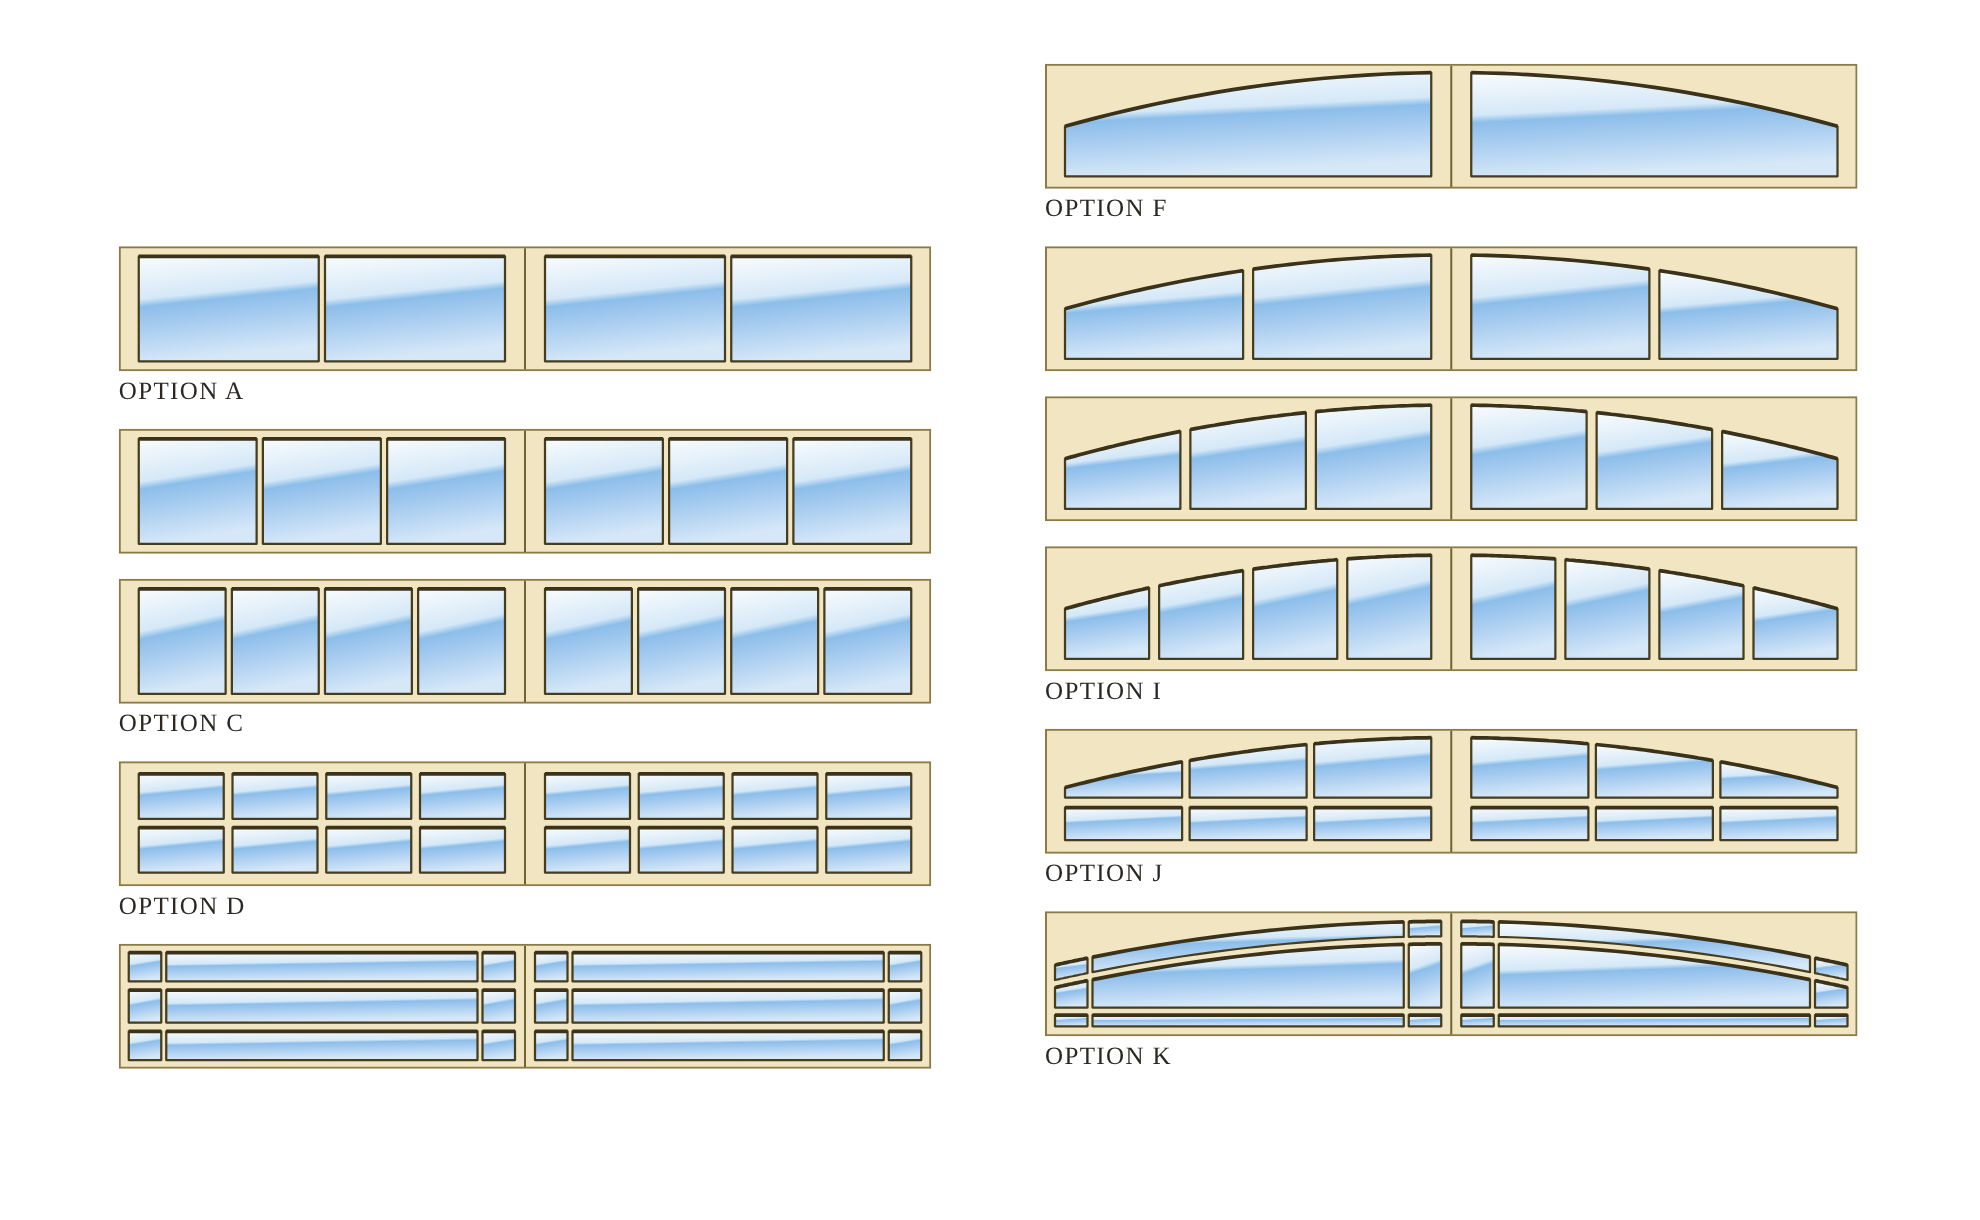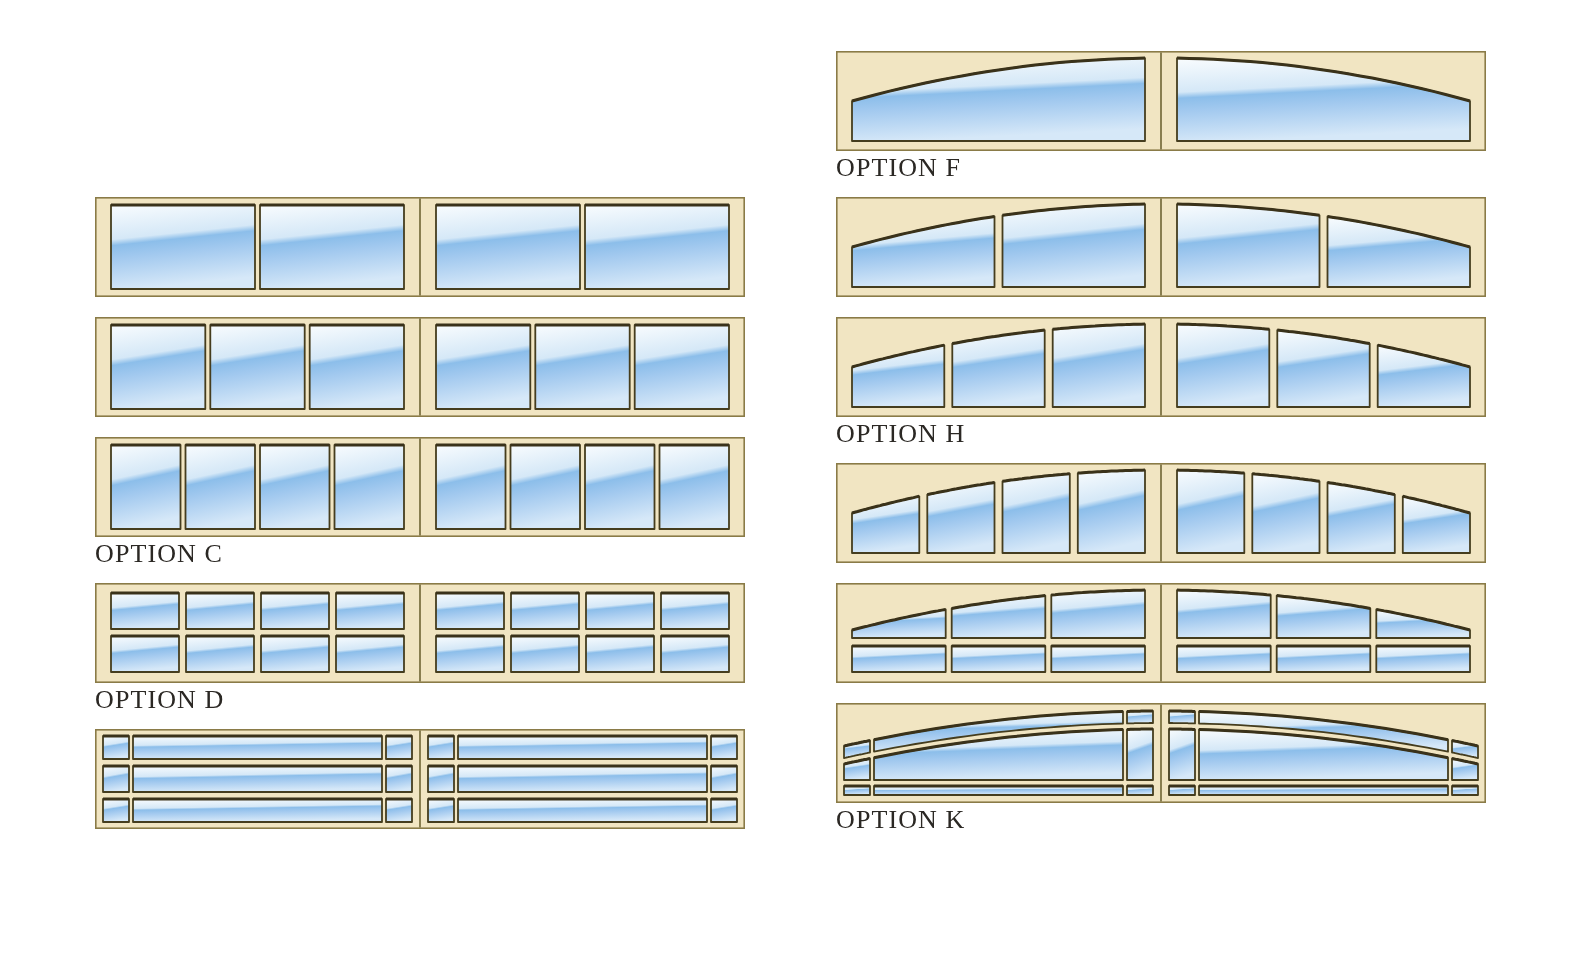--- a/index.html
+++ b/index.html
@@ -6,21 +6,21 @@
   body{
     width:1584px;height:976px;background:#ffffff;position:relative;overflow:hidden;
     font-family:"Liberation Serif", serif;
   }
   .col{position:absolute;width:650px;}
   #col-0{left:95px;top:197px;}
   #col-1{left:836px;top:51px;}
   figure.opt{margin:0 0 20px 0;padding:0;}
   svg.door{display:block;}
   .opt-label{
-    display:block;margin-top:7px;font-size:26px;line-height:19px;
+    display:block;margin-top:7px;font-size:20px;line-height:19px;
     letter-spacing:1.1px;color:#2b2824;
   }
 </style>
 </head>
 <body>
 
 <svg width="0" height="0" style="position:absolute" aria-hidden="true">
   <defs>
     <linearGradient id="glassGrad" x1="0" y1="0" x2="0.18" y2="1">
         <stop offset="0" stop-color="#f9fcfe"></stop>
@@ -40,20 +40,21 @@
           <path d="M16.0,8.0L22.0,8.0L28.0,8.0L34.0,8.0L40.0,8.0L46.0,8.0L52.0,8.0L58.0,8.0L64.0,8.0L70.0,8.0L76.0,8.0L82.0,8.0L88.0,8.0L94.0,8.0L100.0,8.0L106.0,8.0L112.0,8.0L118.0,8.0L124.0,8.0L130.0,8.0L136.0,8.0L142.0,8.0L148.0,8.0L154.0,8.0L160.0,8.0L160.0,92.0L154.0,92.0L148.0,92.0L142.0,92.0L136.0,92.0L130.0,92.0L124.0,92.0L118.0,92.0L112.0,92.0L106.0,92.0L100.0,92.0L94.0,92.0L88.0,92.0L82.0,92.0L76.0,92.0L70.0,92.0L64.0,92.0L58.0,92.0L52.0,92.0L46.0,92.0L40.0,92.0L34.0,92.0L28.0,92.0L22.0,92.0L16.0,92.0Z" fill="url(#glassGrad)" stroke="#453d1e" stroke-width="1.8" stroke-linejoin="round"></path>
           <path d="M16.0,8.0L22.0,8.0L28.0,8.0L34.0,8.0L40.0,8.0L46.0,8.0L52.0,8.0L58.0,8.0L64.0,8.0L70.0,8.0L76.0,8.0L82.0,8.0L88.0,8.0L94.0,8.0L100.0,8.0L106.0,8.0L112.0,8.0L118.0,8.0L124.0,8.0L130.0,8.0L136.0,8.0L142.0,8.0L148.0,8.0L154.0,8.0L160.0,8.0" fill="none" stroke="#3a321a" stroke-width="3"></path>
           <path d="M165.0,8.0L171.0,8.0L177.0,8.0L183.0,8.0L189.0,8.0L195.0,8.0L201.0,8.0L207.0,8.0L213.0,8.0L219.0,8.0L225.0,8.0L231.0,8.0L237.0,8.0L243.0,8.0L249.0,8.0L255.0,8.0L261.0,8.0L267.0,8.0L273.0,8.0L279.0,8.0L285.0,8.0L291.0,8.0L297.0,8.0L303.0,8.0L309.0,8.0L309.0,92.0L303.0,92.0L297.0,92.0L291.0,92.0L285.0,92.0L279.0,92.0L273.0,92.0L267.0,92.0L261.0,92.0L255.0,92.0L249.0,92.0L243.0,92.0L237.0,92.0L231.0,92.0L225.0,92.0L219.0,92.0L213.0,92.0L207.0,92.0L201.0,92.0L195.0,92.0L189.0,92.0L183.0,92.0L177.0,92.0L171.0,92.0L165.0,92.0Z" fill="url(#glassGrad)" stroke="#453d1e" stroke-width="1.8" stroke-linejoin="round"></path>
           <path d="M165.0,8.0L171.0,8.0L177.0,8.0L183.0,8.0L189.0,8.0L195.0,8.0L201.0,8.0L207.0,8.0L213.0,8.0L219.0,8.0L225.0,8.0L231.0,8.0L237.0,8.0L243.0,8.0L249.0,8.0L255.0,8.0L261.0,8.0L267.0,8.0L273.0,8.0L279.0,8.0L285.0,8.0L291.0,8.0L297.0,8.0L303.0,8.0L309.0,8.0" fill="none" stroke="#3a321a" stroke-width="3"></path>
           <path d="M341.0,8.0L347.0,8.0L353.0,8.0L359.0,8.0L365.0,8.0L371.0,8.0L377.0,8.0L383.0,8.0L389.0,8.0L395.0,8.0L401.0,8.0L407.0,8.0L413.0,8.0L419.0,8.0L425.0,8.0L431.0,8.0L437.0,8.0L443.0,8.0L449.0,8.0L455.0,8.0L461.0,8.0L467.0,8.0L473.0,8.0L479.0,8.0L485.0,8.0L485.0,92.0L479.0,92.0L473.0,92.0L467.0,92.0L461.0,92.0L455.0,92.0L449.0,92.0L443.0,92.0L437.0,92.0L431.0,92.0L425.0,92.0L419.0,92.0L413.0,92.0L407.0,92.0L401.0,92.0L395.0,92.0L389.0,92.0L383.0,92.0L377.0,92.0L371.0,92.0L365.0,92.0L359.0,92.0L353.0,92.0L347.0,92.0L341.0,92.0Z" fill="url(#glassGrad)" stroke="#453d1e" stroke-width="1.8" stroke-linejoin="round"></path>
           <path d="M341.0,8.0L347.0,8.0L353.0,8.0L359.0,8.0L365.0,8.0L371.0,8.0L377.0,8.0L383.0,8.0L389.0,8.0L395.0,8.0L401.0,8.0L407.0,8.0L413.0,8.0L419.0,8.0L425.0,8.0L431.0,8.0L437.0,8.0L443.0,8.0L449.0,8.0L455.0,8.0L461.0,8.0L467.0,8.0L473.0,8.0L479.0,8.0L485.0,8.0" fill="none" stroke="#3a321a" stroke-width="3"></path>
           <path d="M490.0,8.0L496.0,8.0L502.0,8.0L508.0,8.0L514.0,8.0L520.0,8.0L526.0,8.0L532.0,8.0L538.0,8.0L544.0,8.0L550.0,8.0L556.0,8.0L562.0,8.0L568.0,8.0L574.0,8.0L580.0,8.0L586.0,8.0L592.0,8.0L598.0,8.0L604.0,8.0L610.0,8.0L616.0,8.0L622.0,8.0L628.0,8.0L634.0,8.0L634.0,92.0L628.0,92.0L622.0,92.0L616.0,92.0L610.0,92.0L604.0,92.0L598.0,92.0L592.0,92.0L586.0,92.0L580.0,92.0L574.0,92.0L568.0,92.0L562.0,92.0L556.0,92.0L550.0,92.0L544.0,92.0L538.0,92.0L532.0,92.0L526.0,92.0L520.0,92.0L514.0,92.0L508.0,92.0L502.0,92.0L496.0,92.0L490.0,92.0Z" fill="url(#glassGrad)" stroke="#453d1e" stroke-width="1.8" stroke-linejoin="round"></path>
           <path d="M490.0,8.0L496.0,8.0L502.0,8.0L508.0,8.0L514.0,8.0L520.0,8.0L526.0,8.0L532.0,8.0L538.0,8.0L544.0,8.0L550.0,8.0L556.0,8.0L562.0,8.0L568.0,8.0L574.0,8.0L580.0,8.0L586.0,8.0L592.0,8.0L598.0,8.0L604.0,8.0L610.0,8.0L616.0,8.0L622.0,8.0L628.0,8.0L634.0,8.0" fill="none" stroke="#3a321a" stroke-width="3"></path>
           <line x1="325" y1="1.5" x2="325" y2="98.5" stroke="#6f6433" stroke-width="1.6"></line>
         </svg>
+        <figcaption class="opt-label">OPTION A</figcaption>
       </figure>
       <figure class="opt">
         <svg class="door" width="650" height="100" viewBox="0 0 650 100" role="img">
           <rect x="0.8" y="0.8" width="648.4" height="98.4" fill="#f1e5c2" stroke="#8a7b47" stroke-width="1.6"></rect>
           <path d="M16.0,8.0L19.9,8.0L23.9,8.0L27.8,8.0L31.7,8.0L35.7,8.0L39.6,8.0L43.5,8.0L47.4,8.0L51.4,8.0L55.3,8.0L59.2,8.0L63.2,8.0L67.1,8.0L71.0,8.0L75.0,8.0L78.9,8.0L82.8,8.0L86.8,8.0L90.7,8.0L94.6,8.0L98.5,8.0L102.5,8.0L106.4,8.0L110.3,8.0L110.3,92.0L106.4,92.0L102.5,92.0L98.5,92.0L94.6,92.0L90.7,92.0L86.8,92.0L82.8,92.0L78.9,92.0L75.0,92.0L71.0,92.0L67.1,92.0L63.2,92.0L59.2,92.0L55.3,92.0L51.4,92.0L47.4,92.0L43.5,92.0L39.6,92.0L35.7,92.0L31.7,92.0L27.8,92.0L23.9,92.0L19.9,92.0L16.0,92.0Z" fill="url(#glassGrad)" stroke="#453d1e" stroke-width="1.8" stroke-linejoin="round"></path>
           <path d="M16.0,8.0L19.9,8.0L23.9,8.0L27.8,8.0L31.7,8.0L35.7,8.0L39.6,8.0L43.5,8.0L47.4,8.0L51.4,8.0L55.3,8.0L59.2,8.0L63.2,8.0L67.1,8.0L71.0,8.0L75.0,8.0L78.9,8.0L82.8,8.0L86.8,8.0L90.7,8.0L94.6,8.0L98.5,8.0L102.5,8.0L106.4,8.0L110.3,8.0" fill="none" stroke="#3a321a" stroke-width="3"></path>
           <path d="M115.3,8.0L119.3,8.0L123.2,8.0L127.1,8.0L131.1,8.0L135.0,8.0L138.9,8.0L142.8,8.0L146.8,8.0L150.7,8.0L154.6,8.0L158.6,8.0L162.5,8.0L166.4,8.0L170.4,8.0L174.3,8.0L178.2,8.0L182.2,8.0L186.1,8.0L190.0,8.0L193.9,8.0L197.9,8.0L201.8,8.0L205.7,8.0L209.7,8.0L209.7,92.0L205.7,92.0L201.8,92.0L197.9,92.0L193.9,92.0L190.0,92.0L186.1,92.0L182.2,92.0L178.2,92.0L174.3,92.0L170.4,92.0L166.4,92.0L162.5,92.0L158.6,92.0L154.6,92.0L150.7,92.0L146.8,92.0L142.8,92.0L138.9,92.0L135.0,92.0L131.1,92.0L127.1,92.0L123.2,92.0L119.3,92.0L115.3,92.0Z" fill="url(#glassGrad)" stroke="#453d1e" stroke-width="1.8" stroke-linejoin="round"></path>
           <path d="M115.3,8.0L119.3,8.0L123.2,8.0L127.1,8.0L131.1,8.0L135.0,8.0L138.9,8.0L142.8,8.0L146.8,8.0L150.7,8.0L154.6,8.0L158.6,8.0L162.5,8.0L166.4,8.0L170.4,8.0L174.3,8.0L178.2,8.0L182.2,8.0L186.1,8.0L190.0,8.0L193.9,8.0L197.9,8.0L201.8,8.0L205.7,8.0L209.7,8.0" fill="none" stroke="#3a321a" stroke-width="3"></path>
           <path d="M214.7,8.0L218.6,8.0L222.5,8.0L226.5,8.0L230.4,8.0L234.3,8.0L238.3,8.0L242.2,8.0L246.1,8.0L250.0,8.0L254.0,8.0L257.9,8.0L261.8,8.0L265.8,8.0L269.7,8.0L273.6,8.0L277.6,8.0L281.5,8.0L285.4,8.0L289.3,8.0L293.3,8.0L297.2,8.0L301.1,8.0L305.1,8.0L309.0,8.0L309.0,92.0L305.1,92.0L301.1,92.0L297.2,92.0L293.3,92.0L289.3,92.0L285.4,92.0L281.5,92.0L277.6,92.0L273.6,92.0L269.7,92.0L265.8,92.0L261.8,92.0L257.9,92.0L254.0,92.0L250.0,92.0L246.1,92.0L242.2,92.0L238.3,92.0L234.3,92.0L230.4,92.0L226.5,92.0L222.5,92.0L218.6,92.0L214.7,92.0Z" fill="url(#glassGrad)" stroke="#453d1e" stroke-width="1.8" stroke-linejoin="round"></path>
           <path d="M214.7,8.0L218.6,8.0L222.5,8.0L226.5,8.0L230.4,8.0L234.3,8.0L238.3,8.0L242.2,8.0L246.1,8.0L250.0,8.0L254.0,8.0L257.9,8.0L261.8,8.0L265.8,8.0L269.7,8.0L273.6,8.0L277.6,8.0L281.5,8.0L285.4,8.0L289.3,8.0L293.3,8.0L297.2,8.0L301.1,8.0L305.1,8.0L309.0,8.0" fill="none" stroke="#3a321a" stroke-width="3"></path>
@@ -207,21 +208,20 @@
           <path d="M216.7,12.3L220.5,11.9L224.4,11.6L228.2,11.2L232.1,10.9L235.9,10.6L239.8,10.3L243.6,10.0L247.4,9.7L251.3,9.4L255.1,9.2L259.0,9.0L262.8,8.7L266.7,8.5L270.5,8.3L274.4,8.2L278.2,8.0L282.1,7.8L285.9,7.7L289.8,7.6L293.6,7.4L297.5,7.3L301.3,7.3L305.2,7.2L309.0,7.1L309.0,90.0L305.2,90.0L301.3,90.0L297.5,90.0L293.6,90.0L289.8,90.0L285.9,90.0L282.1,90.0L278.2,90.0L274.4,90.0L270.5,90.0L266.7,90.0L262.8,90.0L259.0,90.0L255.1,90.0L251.3,90.0L247.4,90.0L243.6,90.0L239.8,90.0L235.9,90.0L232.1,90.0L228.2,90.0L224.4,90.0L220.5,90.0L216.7,90.0Z" fill="url(#glassGrad)" stroke="#453d1e" stroke-width="1.8" stroke-linejoin="round"></path>
           <path d="M216.7,12.3L220.5,11.9L224.4,11.6L228.2,11.2L232.1,10.9L235.9,10.6L239.8,10.3L243.6,10.0L247.4,9.7L251.3,9.4L255.1,9.2L259.0,9.0L262.8,8.7L266.7,8.5L270.5,8.3L274.4,8.2L278.2,8.0L282.1,7.8L285.9,7.7L289.8,7.6L293.6,7.4L297.5,7.3L301.3,7.3L305.2,7.2L309.0,7.1" fill="none" stroke="#3a321a" stroke-width="3"></path>
           <path d="M341.0,7.1L344.8,7.2L348.7,7.3L352.5,7.3L356.4,7.4L360.2,7.6L364.1,7.7L367.9,7.8L371.8,8.0L375.6,8.2L379.5,8.3L383.3,8.5L387.2,8.7L391.0,9.0L394.9,9.2L398.7,9.4L402.6,9.7L406.4,10.0L410.3,10.3L414.1,10.6L417.9,10.9L421.8,11.2L425.6,11.6L429.5,11.9L433.3,12.3L433.3,90.0L429.5,90.0L425.6,90.0L421.8,90.0L417.9,90.0L414.1,90.0L410.3,90.0L406.4,90.0L402.6,90.0L398.7,90.0L394.9,90.0L391.0,90.0L387.2,90.0L383.3,90.0L379.5,90.0L375.6,90.0L371.8,90.0L367.9,90.0L364.1,90.0L360.2,90.0L356.4,90.0L352.5,90.0L348.7,90.0L344.8,90.0L341.0,90.0Z" fill="url(#glassGrad)" stroke="#453d1e" stroke-width="1.8" stroke-linejoin="round"></path>
           <path d="M341.0,7.1L344.8,7.2L348.7,7.3L352.5,7.3L356.4,7.4L360.2,7.6L364.1,7.7L367.9,7.8L371.8,8.0L375.6,8.2L379.5,8.3L383.3,8.5L387.2,8.7L391.0,9.0L394.9,9.2L398.7,9.4L402.6,9.7L406.4,10.0L410.3,10.3L414.1,10.6L417.9,10.9L421.8,11.2L425.6,11.6L429.5,11.9L433.3,12.3" fill="none" stroke="#3a321a" stroke-width="3"></path>
           <path d="M441.3,13.1L445.2,13.5L449.0,13.9L452.9,14.4L456.7,14.8L460.6,15.3L464.4,15.8L468.3,16.2L472.1,16.7L476.0,17.3L479.8,17.8L483.7,18.3L487.5,18.9L491.3,19.5L495.2,20.0L499.0,20.6L502.9,21.3L506.7,21.9L510.6,22.5L514.4,23.2L518.3,23.8L522.1,24.5L526.0,25.2L529.8,25.9L533.7,26.6L533.7,90.0L529.8,90.0L526.0,90.0L522.1,90.0L518.3,90.0L514.4,90.0L510.6,90.0L506.7,90.0L502.9,90.0L499.0,90.0L495.2,90.0L491.3,90.0L487.5,90.0L483.7,90.0L479.8,90.0L476.0,90.0L472.1,90.0L468.3,90.0L464.4,90.0L460.6,90.0L456.7,90.0L452.9,90.0L449.0,90.0L445.2,90.0L441.3,90.0Z" fill="url(#glassGrad)" stroke="#453d1e" stroke-width="1.8" stroke-linejoin="round"></path>
           <path d="M441.3,13.1L445.2,13.5L449.0,13.9L452.9,14.4L456.7,14.8L460.6,15.3L464.4,15.8L468.3,16.2L472.1,16.7L476.0,17.3L479.8,17.8L483.7,18.3L487.5,18.9L491.3,19.5L495.2,20.0L499.0,20.6L502.9,21.3L506.7,21.9L510.6,22.5L514.4,23.2L518.3,23.8L522.1,24.5L526.0,25.2L529.8,25.9L533.7,26.6" fill="none" stroke="#3a321a" stroke-width="3"></path>
           <path d="M541.7,28.1L545.5,28.9L549.4,29.7L553.2,30.5L557.1,31.3L560.9,32.1L564.8,32.9L568.6,33.7L572.4,34.6L576.3,35.4L580.1,36.3L584.0,37.2L587.8,38.1L591.7,39.0L595.5,40.0L599.4,40.9L603.2,41.9L607.1,42.8L610.9,43.8L614.8,44.8L618.6,45.8L622.5,46.8L626.3,47.9L630.2,48.9L634.0,50.0L634.0,90.0L630.2,90.0L626.3,90.0L622.5,90.0L618.6,90.0L614.8,90.0L610.9,90.0L607.1,90.0L603.2,90.0L599.4,90.0L595.5,90.0L591.7,90.0L587.8,90.0L584.0,90.0L580.1,90.0L576.3,90.0L572.4,90.0L568.6,90.0L564.8,90.0L560.9,90.0L557.1,90.0L553.2,90.0L549.4,90.0L545.5,90.0L541.7,90.0Z" fill="url(#glassGrad)" stroke="#453d1e" stroke-width="1.8" stroke-linejoin="round"></path>
           <path d="M541.7,28.1L545.5,28.9L549.4,29.7L553.2,30.5L557.1,31.3L560.9,32.1L564.8,32.9L568.6,33.7L572.4,34.6L576.3,35.4L580.1,36.3L584.0,37.2L587.8,38.1L591.7,39.0L595.5,40.0L599.4,40.9L603.2,41.9L607.1,42.8L610.9,43.8L614.8,44.8L618.6,45.8L622.5,46.8L626.3,47.9L630.2,48.9L634.0,50.0" fill="none" stroke="#3a321a" stroke-width="3"></path>
           <line x1="325" y1="1.5" x2="325" y2="98.5" stroke="#6f6433" stroke-width="1.6"></line>
         </svg>
-        <figcaption class="opt-label">OPTION H</figcaption>
       </figure>
       <figure class="opt">
         <svg class="door" width="650" height="100" viewBox="0 0 650 100" role="img">
           <rect x="0.8" y="0.8" width="648.4" height="98.4" fill="#f1e5c2" stroke="#8a7b47" stroke-width="1.6"></rect>
           <path d="M16.0,50.0L18.8,49.2L21.6,48.5L24.4,47.7L27.2,46.9L30.0,46.2L32.8,45.4L35.6,44.7L38.4,44.0L41.2,43.3L44.0,42.6L46.8,41.8L49.6,41.2L52.4,40.5L55.2,39.8L58.0,39.1L60.8,38.4L63.6,37.8L66.4,37.1L69.2,36.5L72.0,35.8L74.8,35.2L77.6,34.6L80.4,33.9L83.3,33.3L83.3,90.0L80.4,90.0L77.6,90.0L74.8,90.0L72.0,90.0L69.2,90.0L66.4,90.0L63.6,90.0L60.8,90.0L58.0,90.0L55.2,90.0L52.4,90.0L49.6,90.0L46.8,90.0L44.0,90.0L41.2,90.0L38.4,90.0L35.6,90.0L32.8,90.0L30.0,90.0L27.2,90.0L24.4,90.0L21.6,90.0L18.8,90.0L16.0,90.0Z" fill="url(#glassGrad)" stroke="#453d1e" stroke-width="1.8" stroke-linejoin="round"></path>
           <path d="M16.0,50.0L18.8,49.2L21.6,48.5L24.4,47.7L27.2,46.9L30.0,46.2L32.8,45.4L35.6,44.7L38.4,44.0L41.2,43.3L44.0,42.6L46.8,41.8L49.6,41.2L52.4,40.5L55.2,39.8L58.0,39.1L60.8,38.4L63.6,37.8L66.4,37.1L69.2,36.5L72.0,35.8L74.8,35.2L77.6,34.6L80.4,33.9L83.3,33.3" fill="none" stroke="#3a321a" stroke-width="3"></path>
           <path d="M91.3,31.6L94.1,31.0L96.9,30.4L99.7,29.9L102.5,29.3L105.3,28.7L108.1,28.2L110.9,27.7L113.7,27.1L116.5,26.6L119.3,26.1L122.1,25.5L124.9,25.0L127.7,24.5L130.5,24.0L133.3,23.6L136.1,23.1L138.9,22.6L141.7,22.1L144.5,21.7L147.3,21.2L150.1,20.8L152.9,20.3L155.7,19.9L158.5,19.5L158.5,90.0L155.7,90.0L152.9,90.0L150.1,90.0L147.3,90.0L144.5,90.0L141.7,90.0L138.9,90.0L136.1,90.0L133.3,90.0L130.5,90.0L127.7,90.0L124.9,90.0L122.1,90.0L119.3,90.0L116.5,90.0L113.7,90.0L110.9,90.0L108.1,90.0L105.3,90.0L102.5,90.0L99.7,90.0L96.9,90.0L94.1,90.0L91.3,90.0Z" fill="url(#glassGrad)" stroke="#453d1e" stroke-width="1.8" stroke-linejoin="round"></path>
           <path d="M91.3,31.6L94.1,31.0L96.9,30.4L99.7,29.9L102.5,29.3L105.3,28.7L108.1,28.2L110.9,27.7L113.7,27.1L116.5,26.6L119.3,26.1L122.1,25.5L124.9,25.0L127.7,24.5L130.5,24.0L133.3,23.6L136.1,23.1L138.9,22.6L141.7,22.1L144.5,21.7L147.3,21.2L150.1,20.8L152.9,20.3L155.7,19.9L158.5,19.5" fill="none" stroke="#3a321a" stroke-width="3"></path>
           <path d="M166.5,18.3L169.3,17.9L172.1,17.5L174.9,17.1L177.7,16.8L180.5,16.4L183.3,16.0L186.1,15.7L188.9,15.3L191.7,15.0L194.5,14.7L197.3,14.3L200.1,14.0L202.9,13.7L205.7,13.4L208.5,13.1L211.3,12.8L214.1,12.5L216.9,12.3L219.7,12.0L222.5,11.7L225.3,11.5L228.1,11.2L230.9,11.0L233.8,10.7L233.8,90.0L230.9,90.0L228.1,90.0L225.3,90.0L222.5,90.0L219.7,90.0L216.9,90.0L214.1,90.0L211.3,90.0L208.5,90.0L205.7,90.0L202.9,90.0L200.1,90.0L197.3,90.0L194.5,90.0L191.7,90.0L188.9,90.0L186.1,90.0L183.3,90.0L180.5,90.0L177.7,90.0L174.9,90.0L172.1,90.0L169.3,90.0L166.5,90.0Z" fill="url(#glassGrad)" stroke="#453d1e" stroke-width="1.8" stroke-linejoin="round"></path>
           <path d="M166.5,18.3L169.3,17.9L172.1,17.5L174.9,17.1L177.7,16.8L180.5,16.4L183.3,16.0L186.1,15.7L188.9,15.3L191.7,15.0L194.5,14.7L197.3,14.3L200.1,14.0L202.9,13.7L205.7,13.4L208.5,13.1L211.3,12.8L214.1,12.5L216.9,12.3L219.7,12.0L222.5,11.7L225.3,11.5L228.1,11.2L230.9,11.0L233.8,10.7" fill="none" stroke="#3a321a" stroke-width="3"></path>
@@ -230,20 +230,21 @@
           <path d="M341.0,7.1L343.8,7.2L346.6,7.2L349.4,7.3L352.2,7.3L355.0,7.4L357.8,7.5L360.6,7.6L363.4,7.7L366.2,7.8L369.0,7.9L371.8,8.0L374.6,8.1L377.4,8.2L380.2,8.4L383.0,8.5L385.8,8.7L388.6,8.8L391.4,9.0L394.2,9.2L397.0,9.3L399.8,9.5L402.6,9.7L405.4,9.9L408.3,10.1L408.3,90.0L405.4,90.0L402.6,90.0L399.8,90.0L397.0,90.0L394.2,90.0L391.4,90.0L388.6,90.0L385.8,90.0L383.0,90.0L380.2,90.0L377.4,90.0L374.6,90.0L371.8,90.0L369.0,90.0L366.2,90.0L363.4,90.0L360.6,90.0L357.8,90.0L355.0,90.0L352.2,90.0L349.4,90.0L346.6,90.0L343.8,90.0L341.0,90.0Z" fill="url(#glassGrad)" stroke="#453d1e" stroke-width="1.8" stroke-linejoin="round"></path>
           <path d="M341.0,7.1L343.8,7.2L346.6,7.2L349.4,7.3L352.2,7.3L355.0,7.4L357.8,7.5L360.6,7.6L363.4,7.7L366.2,7.8L369.0,7.9L371.8,8.0L374.6,8.1L377.4,8.2L380.2,8.4L383.0,8.5L385.8,8.7L388.6,8.8L391.4,9.0L394.2,9.2L397.0,9.3L399.8,9.5L402.6,9.7L405.4,9.9L408.3,10.1" fill="none" stroke="#3a321a" stroke-width="3"></path>
           <path d="M416.3,10.7L419.1,11.0L421.9,11.2L424.7,11.5L427.5,11.7L430.3,12.0L433.1,12.3L435.9,12.5L438.7,12.8L441.5,13.1L444.3,13.4L447.1,13.7L449.9,14.0L452.7,14.3L455.5,14.7L458.3,15.0L461.1,15.3L463.9,15.7L466.7,16.0L469.5,16.4L472.3,16.8L475.1,17.1L477.9,17.5L480.7,17.9L483.5,18.3L483.5,90.0L480.7,90.0L477.9,90.0L475.1,90.0L472.3,90.0L469.5,90.0L466.7,90.0L463.9,90.0L461.1,90.0L458.3,90.0L455.5,90.0L452.7,90.0L449.9,90.0L447.1,90.0L444.3,90.0L441.5,90.0L438.7,90.0L435.9,90.0L433.1,90.0L430.3,90.0L427.5,90.0L424.7,90.0L421.9,90.0L419.1,90.0L416.3,90.0Z" fill="url(#glassGrad)" stroke="#453d1e" stroke-width="1.8" stroke-linejoin="round"></path>
           <path d="M416.3,10.7L419.1,11.0L421.9,11.2L424.7,11.5L427.5,11.7L430.3,12.0L433.1,12.3L435.9,12.5L438.7,12.8L441.5,13.1L444.3,13.4L447.1,13.7L449.9,14.0L452.7,14.3L455.5,14.7L458.3,15.0L461.1,15.3L463.9,15.7L466.7,16.0L469.5,16.4L472.3,16.8L475.1,17.1L477.9,17.5L480.7,17.9L483.5,18.3" fill="none" stroke="#3a321a" stroke-width="3"></path>
           <path d="M491.5,19.5L494.3,19.9L497.1,20.3L499.9,20.8L502.7,21.2L505.5,21.7L508.3,22.1L511.1,22.6L513.9,23.1L516.7,23.6L519.5,24.0L522.3,24.5L525.1,25.0L527.9,25.5L530.7,26.1L533.5,26.6L536.3,27.1L539.1,27.7L541.9,28.2L544.7,28.7L547.5,29.3L550.3,29.9L553.1,30.4L555.9,31.0L558.8,31.6L558.8,90.0L555.9,90.0L553.1,90.0L550.3,90.0L547.5,90.0L544.7,90.0L541.9,90.0L539.1,90.0L536.3,90.0L533.5,90.0L530.7,90.0L527.9,90.0L525.1,90.0L522.3,90.0L519.5,90.0L516.7,90.0L513.9,90.0L511.1,90.0L508.3,90.0L505.5,90.0L502.7,90.0L499.9,90.0L497.1,90.0L494.3,90.0L491.5,90.0Z" fill="url(#glassGrad)" stroke="#453d1e" stroke-width="1.8" stroke-linejoin="round"></path>
           <path d="M491.5,19.5L494.3,19.9L497.1,20.3L499.9,20.8L502.7,21.2L505.5,21.7L508.3,22.1L511.1,22.6L513.9,23.1L516.7,23.6L519.5,24.0L522.3,24.5L525.1,25.0L527.9,25.5L530.7,26.1L533.5,26.6L536.3,27.1L539.1,27.7L541.9,28.2L544.7,28.7L547.5,29.3L550.3,29.9L553.1,30.4L555.9,31.0L558.8,31.6" fill="none" stroke="#3a321a" stroke-width="3"></path>
           <path d="M566.8,33.3L569.6,33.9L572.4,34.6L575.2,35.2L578.0,35.8L580.8,36.5L583.6,37.1L586.4,37.8L589.2,38.4L592.0,39.1L594.8,39.8L597.6,40.5L600.4,41.2L603.2,41.8L606.0,42.6L608.8,43.3L611.6,44.0L614.4,44.7L617.2,45.4L620.0,46.2L622.8,46.9L625.6,47.7L628.4,48.5L631.2,49.2L634.0,50.0L634.0,90.0L631.2,90.0L628.4,90.0L625.6,90.0L622.8,90.0L620.0,90.0L617.2,90.0L614.4,90.0L611.6,90.0L608.8,90.0L606.0,90.0L603.2,90.0L600.4,90.0L597.6,90.0L594.8,90.0L592.0,90.0L589.2,90.0L586.4,90.0L583.6,90.0L580.8,90.0L578.0,90.0L575.2,90.0L572.4,90.0L569.6,90.0L566.8,90.0Z" fill="url(#glassGrad)" stroke="#453d1e" stroke-width="1.8" stroke-linejoin="round"></path>
           <path d="M566.8,33.3L569.6,33.9L572.4,34.6L575.2,35.2L578.0,35.8L580.8,36.5L583.6,37.1L586.4,37.8L589.2,38.4L592.0,39.1L594.8,39.8L597.6,40.5L600.4,41.2L603.2,41.8L606.0,42.6L608.8,43.3L611.6,44.0L614.4,44.7L617.2,45.4L620.0,46.2L622.8,46.9L625.6,47.7L628.4,48.5L631.2,49.2L634.0,50.0" fill="none" stroke="#3a321a" stroke-width="3"></path>
           <line x1="325" y1="1.5" x2="325" y2="98.5" stroke="#6f6433" stroke-width="1.6"></line>
         </svg>
+        <figcaption class="opt-label">OPTION I</figcaption>
       </figure>
       <figure class="opt">
         <svg class="door" width="650" height="100" viewBox="0 0 650 100" role="img">
           <rect x="0.8" y="0.8" width="648.4" height="98.4" fill="#f1e5c2" stroke="#8a7b47" stroke-width="1.6"></rect>
           <path d="M16.0,47.0L19.9,46.0L23.8,45.0L27.7,44.0L31.6,43.1L35.5,42.1L39.4,41.2L43.3,40.2L47.2,39.3L51.1,38.4L55.0,37.5L58.9,36.7L62.8,35.8L66.7,34.9L70.6,34.1L74.5,33.3L78.4,32.5L82.3,31.7L86.3,30.9L90.2,30.1L94.1,29.3L98.0,28.6L101.9,27.9L105.8,27.1L109.7,26.4L109.7,55.0L105.8,55.0L101.9,55.0L98.0,55.0L94.1,55.0L90.2,55.0L86.3,55.0L82.3,55.0L78.4,55.0L74.5,55.0L70.6,55.0L66.7,55.0L62.8,55.0L58.9,55.0L55.0,55.0L51.1,55.0L47.2,55.0L43.3,55.0L39.4,55.0L35.5,55.0L31.6,55.0L27.7,55.0L23.8,55.0L19.9,55.0L16.0,55.0Z" fill="url(#glassGrad)" stroke="#453d1e" stroke-width="1.8" stroke-linejoin="round"></path>
           <path d="M16.0,47.0L19.9,46.0L23.8,45.0L27.7,44.0L31.6,43.1L35.5,42.1L39.4,41.2L43.3,40.2L47.2,39.3L51.1,38.4L55.0,37.5L58.9,36.7L62.8,35.8L66.7,34.9L70.6,34.1L74.5,33.3L78.4,32.5L82.3,31.7L86.3,30.9L90.2,30.1L94.1,29.3L98.0,28.6L101.9,27.9L105.8,27.1L109.7,26.4" fill="none" stroke="#3a321a" stroke-width="3"></path>
           <path d="M16.0,63.0L19.9,63.0L23.8,63.0L27.7,63.0L31.6,63.0L35.5,63.0L39.4,63.0L43.3,63.0L47.2,63.0L51.1,63.0L55.0,63.0L58.9,63.0L62.8,63.0L66.7,63.0L70.6,63.0L74.5,63.0L78.4,63.0L82.3,63.0L86.3,63.0L90.2,63.0L94.1,63.0L98.0,63.0L101.9,63.0L105.8,63.0L109.7,63.0L109.7,89.0L105.8,89.0L101.9,89.0L98.0,89.0L94.1,89.0L90.2,89.0L86.3,89.0L82.3,89.0L78.4,89.0L74.5,89.0L70.6,89.0L66.7,89.0L62.8,89.0L58.9,89.0L55.0,89.0L51.1,89.0L47.2,89.0L43.3,89.0L39.4,89.0L35.5,89.0L31.6,89.0L27.7,89.0L23.8,89.0L19.9,89.0L16.0,89.0Z" fill="url(#glassGrad)" stroke="#453d1e" stroke-width="1.8" stroke-linejoin="round"></path>
           <path d="M16.0,63.0L19.9,63.0L23.8,63.0L27.7,63.0L31.6,63.0L35.5,63.0L39.4,63.0L43.3,63.0L47.2,63.0L51.1,63.0L55.0,63.0L58.9,63.0L62.8,63.0L66.7,63.0L70.6,63.0L74.5,63.0L78.4,63.0L82.3,63.0L86.3,63.0L90.2,63.0L94.1,63.0L98.0,63.0L101.9,63.0L105.8,63.0L109.7,63.0" fill="none" stroke="#3a321a" stroke-width="3"></path>
           <path d="M115.7,25.4L119.6,24.7L123.5,24.0L127.4,23.4L131.3,22.7L135.2,22.1L139.1,21.5L143.0,20.9L146.9,20.3L150.8,19.7L154.7,19.2L158.6,18.6L162.5,18.1L166.4,17.5L170.3,17.0L174.2,16.5L178.1,16.0L182.0,15.6L185.9,15.1L189.8,14.7L193.7,14.2L197.6,13.8L201.5,13.4L205.4,13.0L209.3,12.6L209.3,55.0L205.4,55.0L201.5,55.0L197.6,55.0L193.7,55.0L189.8,55.0L185.9,55.0L182.0,55.0L178.1,55.0L174.2,55.0L170.3,55.0L166.4,55.0L162.5,55.0L158.6,55.0L154.7,55.0L150.8,55.0L146.9,55.0L143.0,55.0L139.1,55.0L135.2,55.0L131.3,55.0L127.4,55.0L123.5,55.0L119.6,55.0L115.7,55.0Z" fill="url(#glassGrad)" stroke="#453d1e" stroke-width="1.8" stroke-linejoin="round"></path>
           <path d="M115.7,25.4L119.6,24.7L123.5,24.0L127.4,23.4L131.3,22.7L135.2,22.1L139.1,21.5L143.0,20.9L146.9,20.3L150.8,19.7L154.7,19.2L158.6,18.6L162.5,18.1L166.4,17.5L170.3,17.0L174.2,16.5L178.1,16.0L182.0,15.6L185.9,15.1L189.8,14.7L193.7,14.2L197.6,13.8L201.5,13.4L205.4,13.0L209.3,12.6" fill="none" stroke="#3a321a" stroke-width="3"></path>
@@ -260,20 +261,21 @@
           <path d="M440.7,12.6L444.6,13.0L448.5,13.4L452.4,13.8L456.3,14.2L460.2,14.7L464.1,15.1L468.0,15.6L471.9,16.0L475.8,16.5L479.7,17.0L483.6,17.5L487.5,18.1L491.4,18.6L495.3,19.2L499.2,19.7L503.1,20.3L507.0,20.9L510.9,21.5L514.8,22.1L518.7,22.7L522.6,23.4L526.5,24.0L530.4,24.7L534.3,25.4L534.3,55.0L530.4,55.0L526.5,55.0L522.6,55.0L518.7,55.0L514.8,55.0L510.9,55.0L507.0,55.0L503.1,55.0L499.2,55.0L495.3,55.0L491.4,55.0L487.5,55.0L483.6,55.0L479.7,55.0L475.8,55.0L471.9,55.0L468.0,55.0L464.1,55.0L460.2,55.0L456.3,55.0L452.4,55.0L448.5,55.0L444.6,55.0L440.7,55.0Z" fill="url(#glassGrad)" stroke="#453d1e" stroke-width="1.8" stroke-linejoin="round"></path>
           <path d="M440.7,12.6L444.6,13.0L448.5,13.4L452.4,13.8L456.3,14.2L460.2,14.7L464.1,15.1L468.0,15.6L471.9,16.0L475.8,16.5L479.7,17.0L483.6,17.5L487.5,18.1L491.4,18.6L495.3,19.2L499.2,19.7L503.1,20.3L507.0,20.9L510.9,21.5L514.8,22.1L518.7,22.7L522.6,23.4L526.5,24.0L530.4,24.7L534.3,25.4" fill="none" stroke="#3a321a" stroke-width="3"></path>
           <path d="M440.7,63.0L444.6,63.0L448.5,63.0L452.4,63.0L456.3,63.0L460.2,63.0L464.1,63.0L468.0,63.0L471.9,63.0L475.8,63.0L479.7,63.0L483.6,63.0L487.5,63.0L491.4,63.0L495.3,63.0L499.2,63.0L503.1,63.0L507.0,63.0L510.9,63.0L514.8,63.0L518.7,63.0L522.6,63.0L526.5,63.0L530.4,63.0L534.3,63.0L534.3,89.0L530.4,89.0L526.5,89.0L522.6,89.0L518.7,89.0L514.8,89.0L510.9,89.0L507.0,89.0L503.1,89.0L499.2,89.0L495.3,89.0L491.4,89.0L487.5,89.0L483.6,89.0L479.7,89.0L475.8,89.0L471.9,89.0L468.0,89.0L464.1,89.0L460.2,89.0L456.3,89.0L452.4,89.0L448.5,89.0L444.6,89.0L440.7,89.0Z" fill="url(#glassGrad)" stroke="#453d1e" stroke-width="1.8" stroke-linejoin="round"></path>
           <path d="M440.7,63.0L444.6,63.0L448.5,63.0L452.4,63.0L456.3,63.0L460.2,63.0L464.1,63.0L468.0,63.0L471.9,63.0L475.8,63.0L479.7,63.0L483.6,63.0L487.5,63.0L491.4,63.0L495.3,63.0L499.2,63.0L503.1,63.0L507.0,63.0L510.9,63.0L514.8,63.0L518.7,63.0L522.6,63.0L526.5,63.0L530.4,63.0L534.3,63.0" fill="none" stroke="#3a321a" stroke-width="3"></path>
           <path d="M540.3,26.4L544.2,27.1L548.1,27.9L552.0,28.6L555.9,29.3L559.8,30.1L563.8,30.9L567.7,31.7L571.6,32.5L575.5,33.3L579.4,34.1L583.3,34.9L587.2,35.8L591.1,36.7L595.0,37.5L598.9,38.4L602.8,39.3L606.7,40.2L610.6,41.2L614.5,42.1L618.4,43.1L622.3,44.0L626.2,45.0L630.1,46.0L634.0,47.0L634.0,55.0L630.1,55.0L626.2,55.0L622.3,55.0L618.4,55.0L614.5,55.0L610.6,55.0L606.7,55.0L602.8,55.0L598.9,55.0L595.0,55.0L591.1,55.0L587.2,55.0L583.3,55.0L579.4,55.0L575.5,55.0L571.6,55.0L567.7,55.0L563.8,55.0L559.8,55.0L555.9,55.0L552.0,55.0L548.1,55.0L544.2,55.0L540.3,55.0Z" fill="url(#glassGrad)" stroke="#453d1e" stroke-width="1.8" stroke-linejoin="round"></path>
           <path d="M540.3,26.4L544.2,27.1L548.1,27.9L552.0,28.6L555.9,29.3L559.8,30.1L563.8,30.9L567.7,31.7L571.6,32.5L575.5,33.3L579.4,34.1L583.3,34.9L587.2,35.8L591.1,36.7L595.0,37.5L598.9,38.4L602.8,39.3L606.7,40.2L610.6,41.2L614.5,42.1L618.4,43.1L622.3,44.0L626.2,45.0L630.1,46.0L634.0,47.0" fill="none" stroke="#3a321a" stroke-width="3"></path>
           <path d="M540.3,63.0L544.2,63.0L548.1,63.0L552.0,63.0L555.9,63.0L559.8,63.0L563.8,63.0L567.7,63.0L571.6,63.0L575.5,63.0L579.4,63.0L583.3,63.0L587.2,63.0L591.1,63.0L595.0,63.0L598.9,63.0L602.8,63.0L606.7,63.0L610.6,63.0L614.5,63.0L618.4,63.0L622.3,63.0L626.2,63.0L630.1,63.0L634.0,63.0L634.0,89.0L630.1,89.0L626.2,89.0L622.3,89.0L618.4,89.0L614.5,89.0L610.6,89.0L606.7,89.0L602.8,89.0L598.9,89.0L595.0,89.0L591.1,89.0L587.2,89.0L583.3,89.0L579.4,89.0L575.5,89.0L571.6,89.0L567.7,89.0L563.8,89.0L559.8,89.0L555.9,89.0L552.0,89.0L548.1,89.0L544.2,89.0L540.3,89.0Z" fill="url(#glassGrad)" stroke="#453d1e" stroke-width="1.8" stroke-linejoin="round"></path>
           <path d="M540.3,63.0L544.2,63.0L548.1,63.0L552.0,63.0L555.9,63.0L559.8,63.0L563.8,63.0L567.7,63.0L571.6,63.0L575.5,63.0L579.4,63.0L583.3,63.0L587.2,63.0L591.1,63.0L595.0,63.0L598.9,63.0L602.8,63.0L606.7,63.0L610.6,63.0L614.5,63.0L618.4,63.0L622.3,63.0L626.2,63.0L630.1,63.0L634.0,63.0" fill="none" stroke="#3a321a" stroke-width="3"></path>
           <line x1="325" y1="1.5" x2="325" y2="98.5" stroke="#6f6433" stroke-width="1.6"></line>
         </svg>
+        <figcaption class="opt-label">OPTION J</figcaption>
       </figure>
       <figure class="opt">
         <svg class="door" width="650" height="100" viewBox="0 0 650 100" role="img">
           <rect x="0.8" y="0.8" width="648.4" height="98.4" fill="#f1e5c2" stroke="#8a7b47" stroke-width="1.6"></rect>
           <path d="M8.0,43.0L9.1,42.8L10.2,42.5L11.3,42.3L12.3,42.0L13.4,41.8L14.5,41.6L15.6,41.3L16.7,41.1L17.8,40.9L18.8,40.6L19.9,40.4L21.0,40.2L22.1,40.0L23.2,39.7L24.3,39.5L25.3,39.3L26.4,39.1L27.5,38.8L28.6,38.6L29.7,38.4L30.8,38.2L31.8,37.9L32.9,37.7L34.0,37.5L34.0,49.5L32.9,49.7L31.8,49.9L30.8,50.2L29.7,50.4L28.6,50.6L27.5,50.8L26.4,51.1L25.3,51.3L24.3,51.5L23.2,51.7L22.1,52.0L21.0,52.2L19.9,52.4L18.8,52.6L17.8,52.9L16.7,53.1L15.6,53.3L14.5,53.6L13.4,53.8L12.3,54.0L11.3,54.3L10.2,54.5L9.1,54.8L8.0,55.0Z" fill="url(#glassGrad)" stroke="#453d1e" stroke-width="1.8" stroke-linejoin="round"></path>
           <path d="M8.0,43.0L9.1,42.8L10.2,42.5L11.3,42.3L12.3,42.0L13.4,41.8L14.5,41.6L15.6,41.3L16.7,41.1L17.8,40.9L18.8,40.6L19.9,40.4L21.0,40.2L22.1,40.0L23.2,39.7L24.3,39.5L25.3,39.3L26.4,39.1L27.5,38.8L28.6,38.6L29.7,38.4L30.8,38.2L31.8,37.9L32.9,37.7L34.0,37.5" fill="none" stroke="#3a321a" stroke-width="3"></path>
           <path d="M8.0,61.0L9.1,60.8L10.2,60.5L11.3,60.3L12.3,60.0L13.4,59.8L14.5,59.6L15.6,59.3L16.7,59.1L17.8,58.9L18.8,58.6L19.9,58.4L21.0,58.2L22.1,58.0L23.2,57.7L24.3,57.5L25.3,57.3L26.4,57.1L27.5,56.8L28.6,56.6L29.7,56.4L30.8,56.2L31.8,55.9L32.9,55.7L34.0,55.5L34.0,77.0L32.9,77.0L31.8,77.0L30.8,77.0L29.7,77.0L28.6,77.0L27.5,77.0L26.4,77.0L25.3,77.0L24.3,77.0L23.2,77.0L22.1,77.0L21.0,77.0L19.9,77.0L18.8,77.0L17.8,77.0L16.7,77.0L15.6,77.0L14.5,77.0L13.4,77.0L12.3,77.0L11.3,77.0L10.2,77.0L9.1,77.0L8.0,77.0Z" fill="url(#glassGrad)" stroke="#453d1e" stroke-width="1.8" stroke-linejoin="round"></path>
           <path d="M8.0,61.0L9.1,60.8L10.2,60.5L11.3,60.3L12.3,60.0L13.4,59.8L14.5,59.6L15.6,59.3L16.7,59.1L17.8,58.9L18.8,58.6L19.9,58.4L21.0,58.2L22.1,58.0L23.2,57.7L24.3,57.5L25.3,57.3L26.4,57.1L27.5,56.8L28.6,56.6L29.7,56.4L30.8,56.2L31.8,55.9L32.9,55.7L34.0,55.5" fill="none" stroke="#3a321a" stroke-width="3"></path>
           <path d="M8.0,83.0L9.1,83.0L10.2,83.0L11.3,83.0L12.3,83.0L13.4,83.0L14.5,83.0L15.6,83.0L16.7,83.0L17.8,83.0L18.8,83.0L19.9,83.0L21.0,83.0L22.1,83.0L23.2,83.0L24.3,83.0L25.3,83.0L26.4,83.0L27.5,83.0L28.6,83.0L29.7,83.0L30.8,83.0L31.8,83.0L32.9,83.0L34.0,83.0L34.0,92.0L32.9,92.0L31.8,92.0L30.8,92.0L29.7,92.0L28.6,92.0L27.5,92.0L26.4,92.0L25.3,92.0L24.3,92.0L23.2,92.0L22.1,92.0L21.0,92.0L19.9,92.0L18.8,92.0L17.8,92.0L16.7,92.0L15.6,92.0L14.5,92.0L13.4,92.0L12.3,92.0L11.3,92.0L10.2,92.0L9.1,92.0L8.0,92.0Z" fill="url(#glassGrad)" stroke="#453d1e" stroke-width="1.8" stroke-linejoin="round"></path>
           <path d="M8.0,83.0L9.1,83.0L10.2,83.0L11.3,83.0L12.3,83.0L13.4,83.0L14.5,83.0L15.6,83.0L16.7,83.0L17.8,83.0L18.8,83.0L19.9,83.0L21.0,83.0L22.1,83.0L23.2,83.0L24.3,83.0L25.3,83.0L26.4,83.0L27.5,83.0L28.6,83.0L29.7,83.0L30.8,83.0L31.8,83.0L32.9,83.0L34.0,83.0" fill="none" stroke="#3a321a" stroke-width="3"></path>

